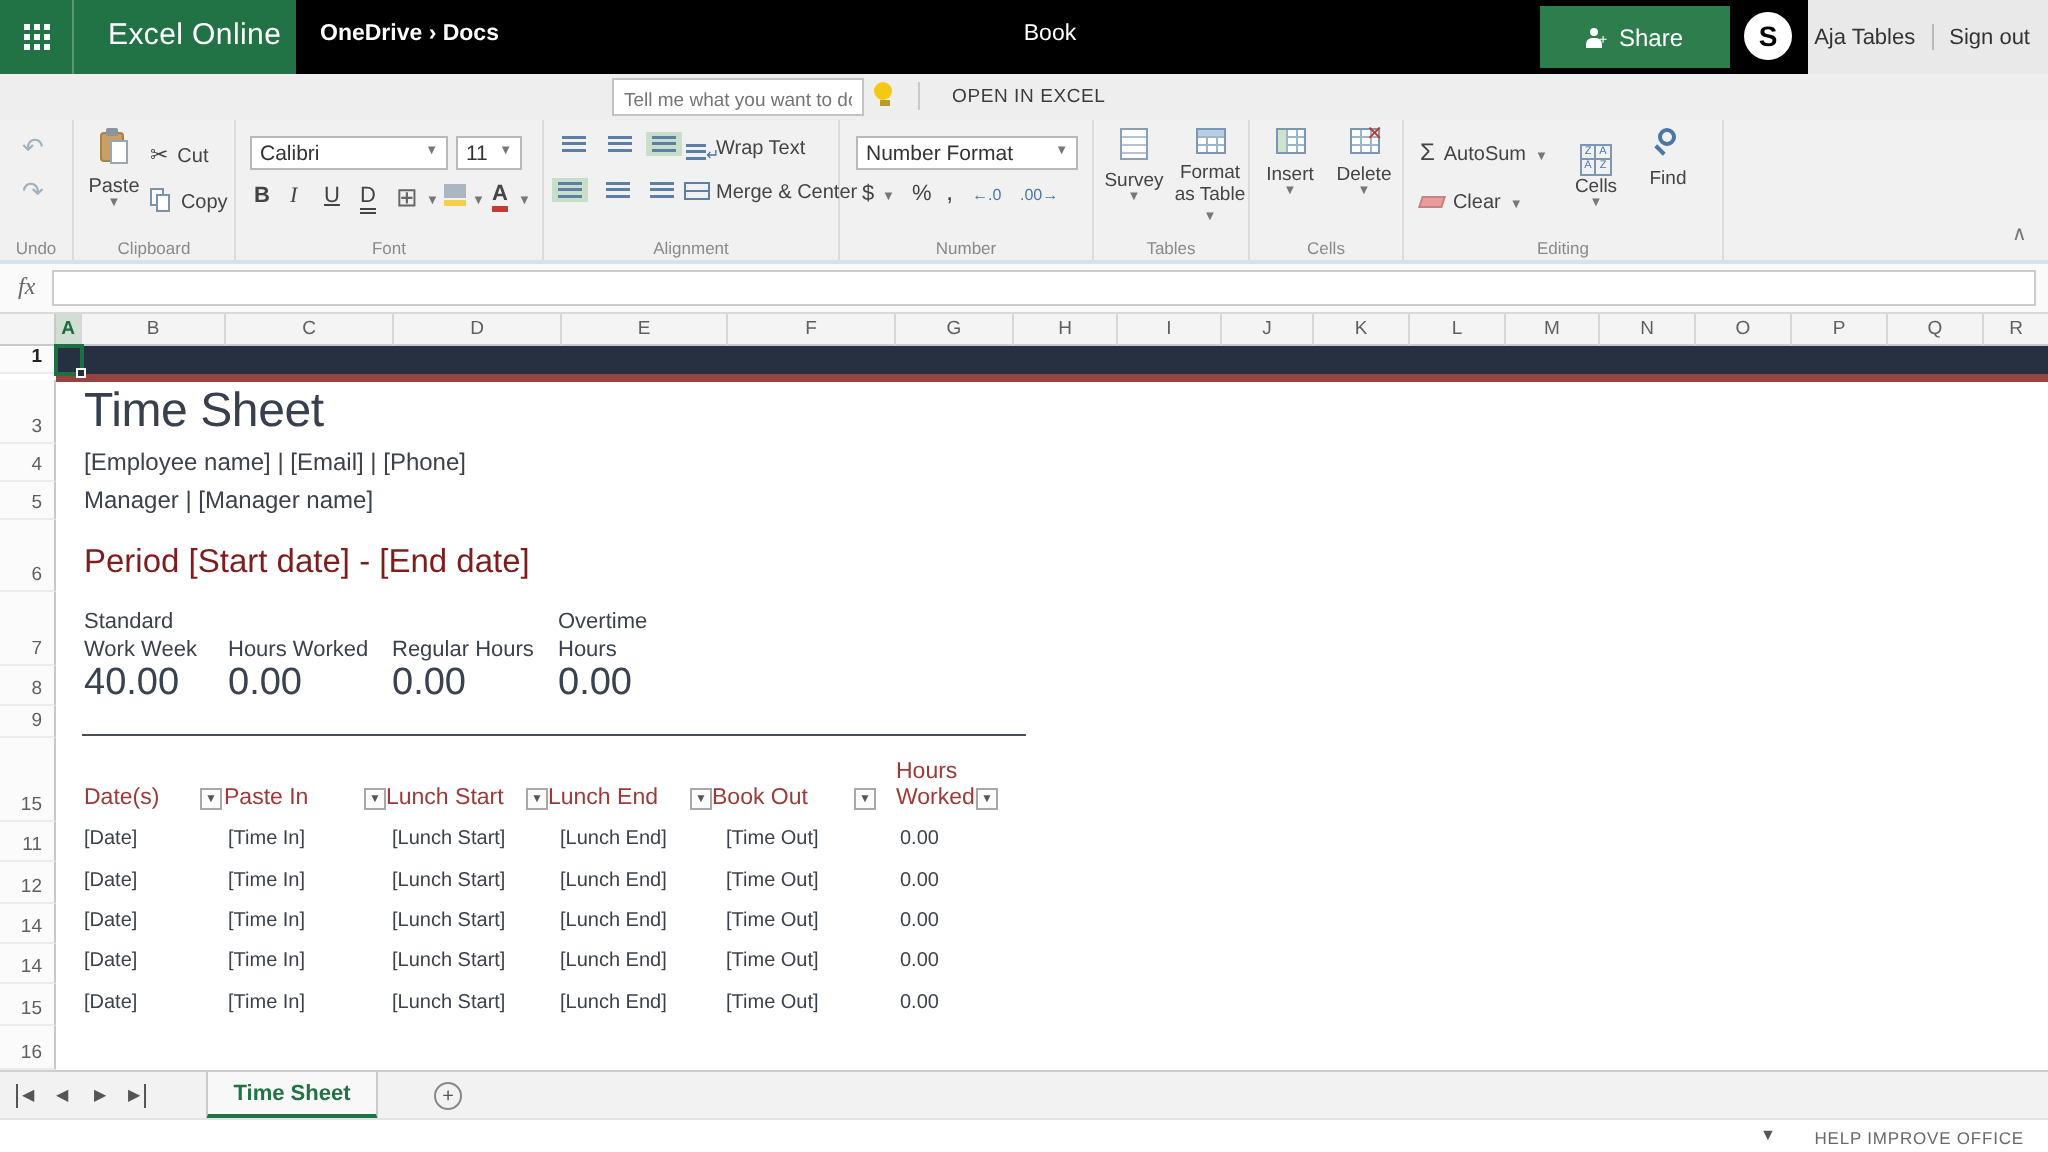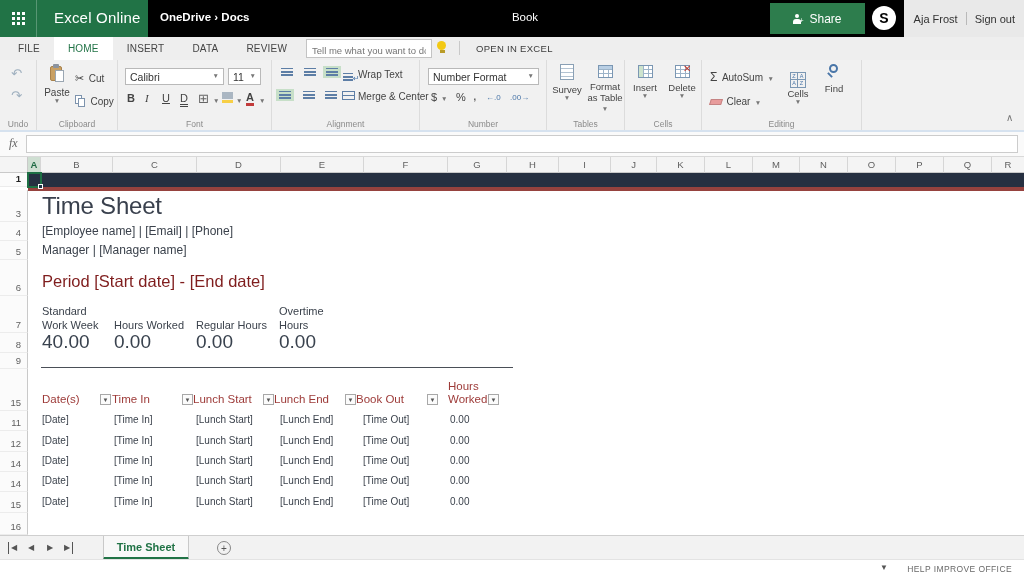--- a/index.html
+++ b/index.html
@@ -137,35 +137,27 @@
     <div id="share-btn">
       <span class="person">
           <span class="head"></span>
           <span class="body"></span>
           <span class="plus">+</span>
         </span>
       <span>Share</span>
     </div>
     <div id="skype">S</div>
     <div id="corner">
-      <span id="user-name">Aja Frost</span>
+      <span id="user-name">Aja Tables</span>
       <span class="vdiv"></span>
       <span id="sign-out">Sign out</span>
     </div>
   </div>
 
   <div id="menubar">
-    <div id="menu-tabs">
-        <div class="mtab">FILE</div>
-        <div class="mtab active">HOME</div>
-        <div class="mtab">INSERT</div>
-        <div class="mtab">DATA</div>
-        <div class="mtab">REVIEW</div>
-        <div class="mtab">VIEW</div>
-      </div>
     <div id="tellme">
       <input placeholder="Tell me what you want to do" style="">
     </div>
     <div id="bulb">
         <div class="glass"></div>
         <div class="base"></div>
       </div>
     <div id="menu-div"></div>
     <div id="open-excel">OPEN IN EXCEL</div>
   </div>
@@ -380,21 +372,21 @@
       <div class="sumv" style="left: 42px; top: 331px;">40.00</div>
       <div class="sumv" style="left: 114px; top: 331px;">0.00</div>
       <div class="sumv" style="left: 196px; top: 331px;">0.00</div>
       <div class="sumv" style="left: 279px; top: 331px;">0.00</div>
     </div>
 
   <div id="row9-line"></div>
 
   <div id="table-headers">
       <div class="th" style="left: 42px; top: 393px; white-space: nowrap;">Date(s)</div>
-      <div class="th" style="left: 112px; top: 393px; white-space: nowrap;">Time In</div>
+      <div class="th" style="left: 112px; top: 393px; white-space: nowrap;">Paste In</div>
       <div class="th" style="left: 193px; top: 393px; white-space: nowrap;">Lunch Start</div>
       <div class="th" style="left: 274px; top: 393px; white-space: nowrap;">Lunch End</div>
       <div class="th" style="left: 356px; top: 393px; white-space: nowrap;">Book Out</div>
       <div class="th" style="left: 448px; top: 380px; width: 56px;">Hours Worked</div>
       <div class="dd" style="left: 100px; top: 394px;">▼</div>
       <div class="dd" style="left: 182px; top: 394px;">▼</div>
       <div class="dd" style="left: 263px; top: 394px;">▼</div>
       <div class="dd" style="left: 345px; top: 394px;">▼</div>
       <div class="dd" style="left: 427px; top: 394px;">▼</div>
       <div class="dd" style="left: 488px; top: 394px;">▼</div>

